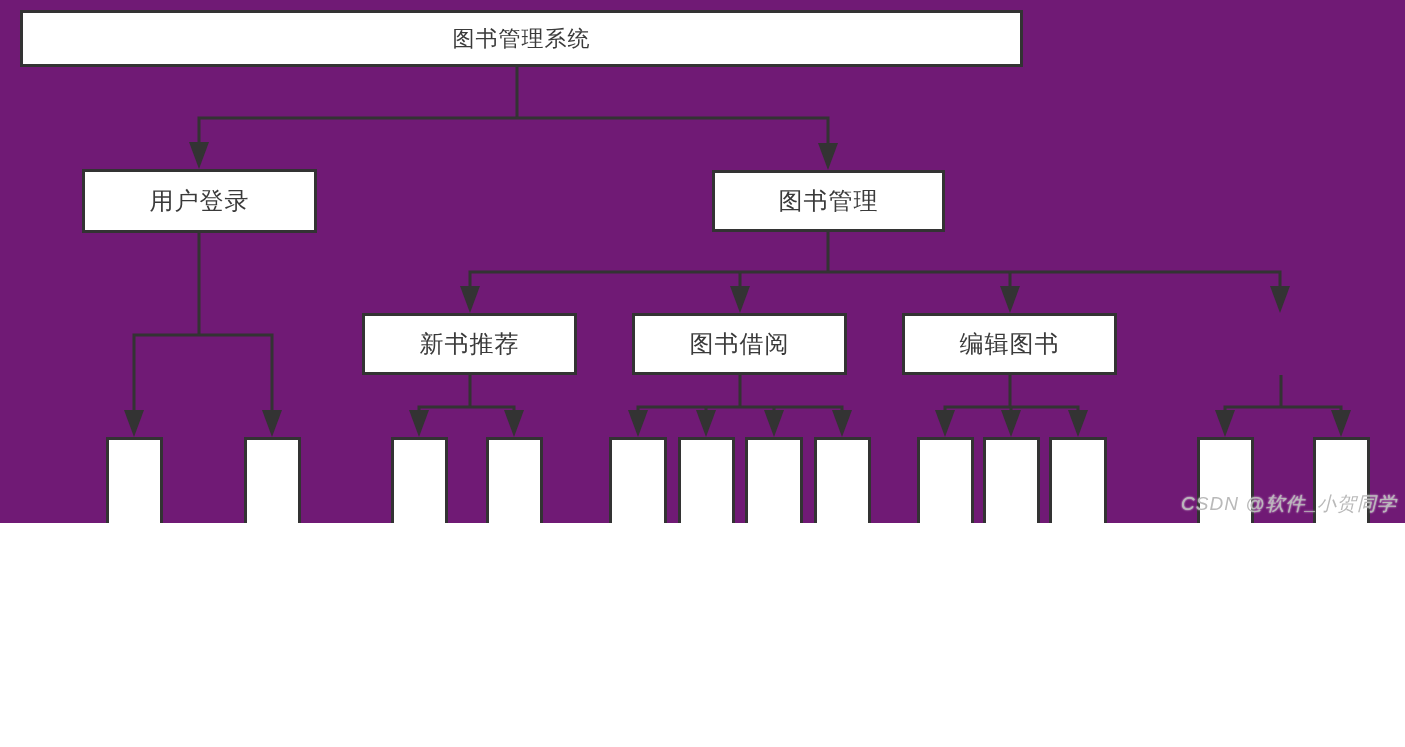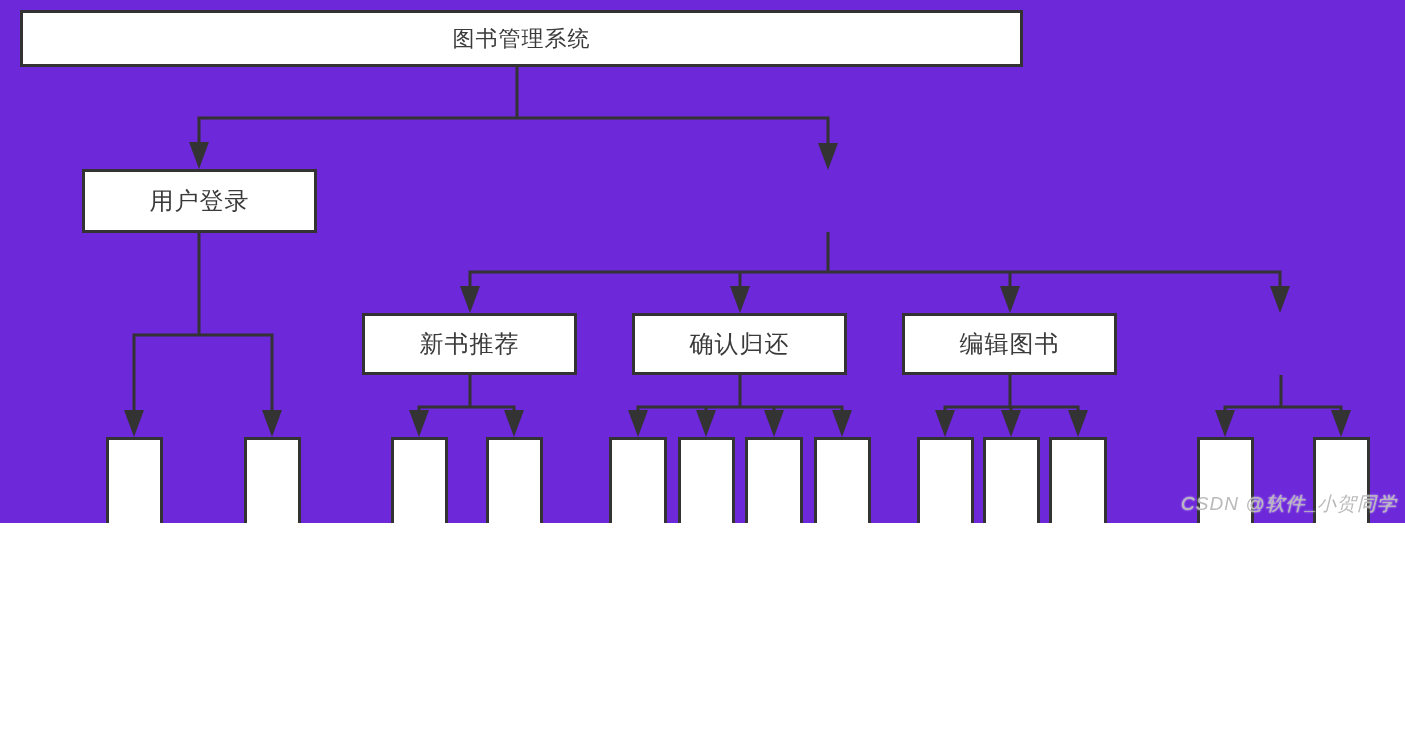--- a/index.html
+++ b/index.html
@@ -4,21 +4,21 @@
 <style>
   html, body {
     margin: 0;
     padding: 0;
     background: #ffffff;
   }
   .canvas {
     position: relative;
     width: 1405px;
     height: 523px;
-    background: #6d28d9;
+    background: #701a75;
     font-family: "Liberation Sans", sans-serif;
     overflow: hidden;
   }
   .connectors {
     position: absolute;
     left: 0;
     top: 0;
     width: 1405px;
     height: 747px;
   }
@@ -137,26 +137,29 @@
     </g>
   </svg>
 
   <div class="node h title" style="left:20px; top:10px; width:1003px; height:57px;">
     <span>图书管理系统</span>
   </div>
 
   <div class="node h" style="left:82px; top:169px; width:235px; height:64px;">
     <span>用户登录</span>
   </div>
+  <div class="node h" style="left:712px; top:170px; width:233px; height:62px;">
+    <span>图书管理</span>
+  </div>
 
   <div class="node h" style="left:362px; top:313px; width:215px; height:62px;">
     <span>新书推荐</span>
   </div>
   <div class="node h" style="left:632px; top:313px; width:215px; height:62px;">
-    <span>确认归还</span>
+    <span>图书借阅</span>
   </div>
   <div class="node h" style="left:902px; top:313px; width:215px; height:62px;">
     <span>编辑图书</span>
   </div>
 
   <div class="node leaf" style="left:106px; top:437px; width:57px; height:300px;">
     <span>用户登录</span>
   </div>
   <div class="node leaf" style="left:244px; top:437px; width:57px; height:300px;">
     <span>注销登录</span>

